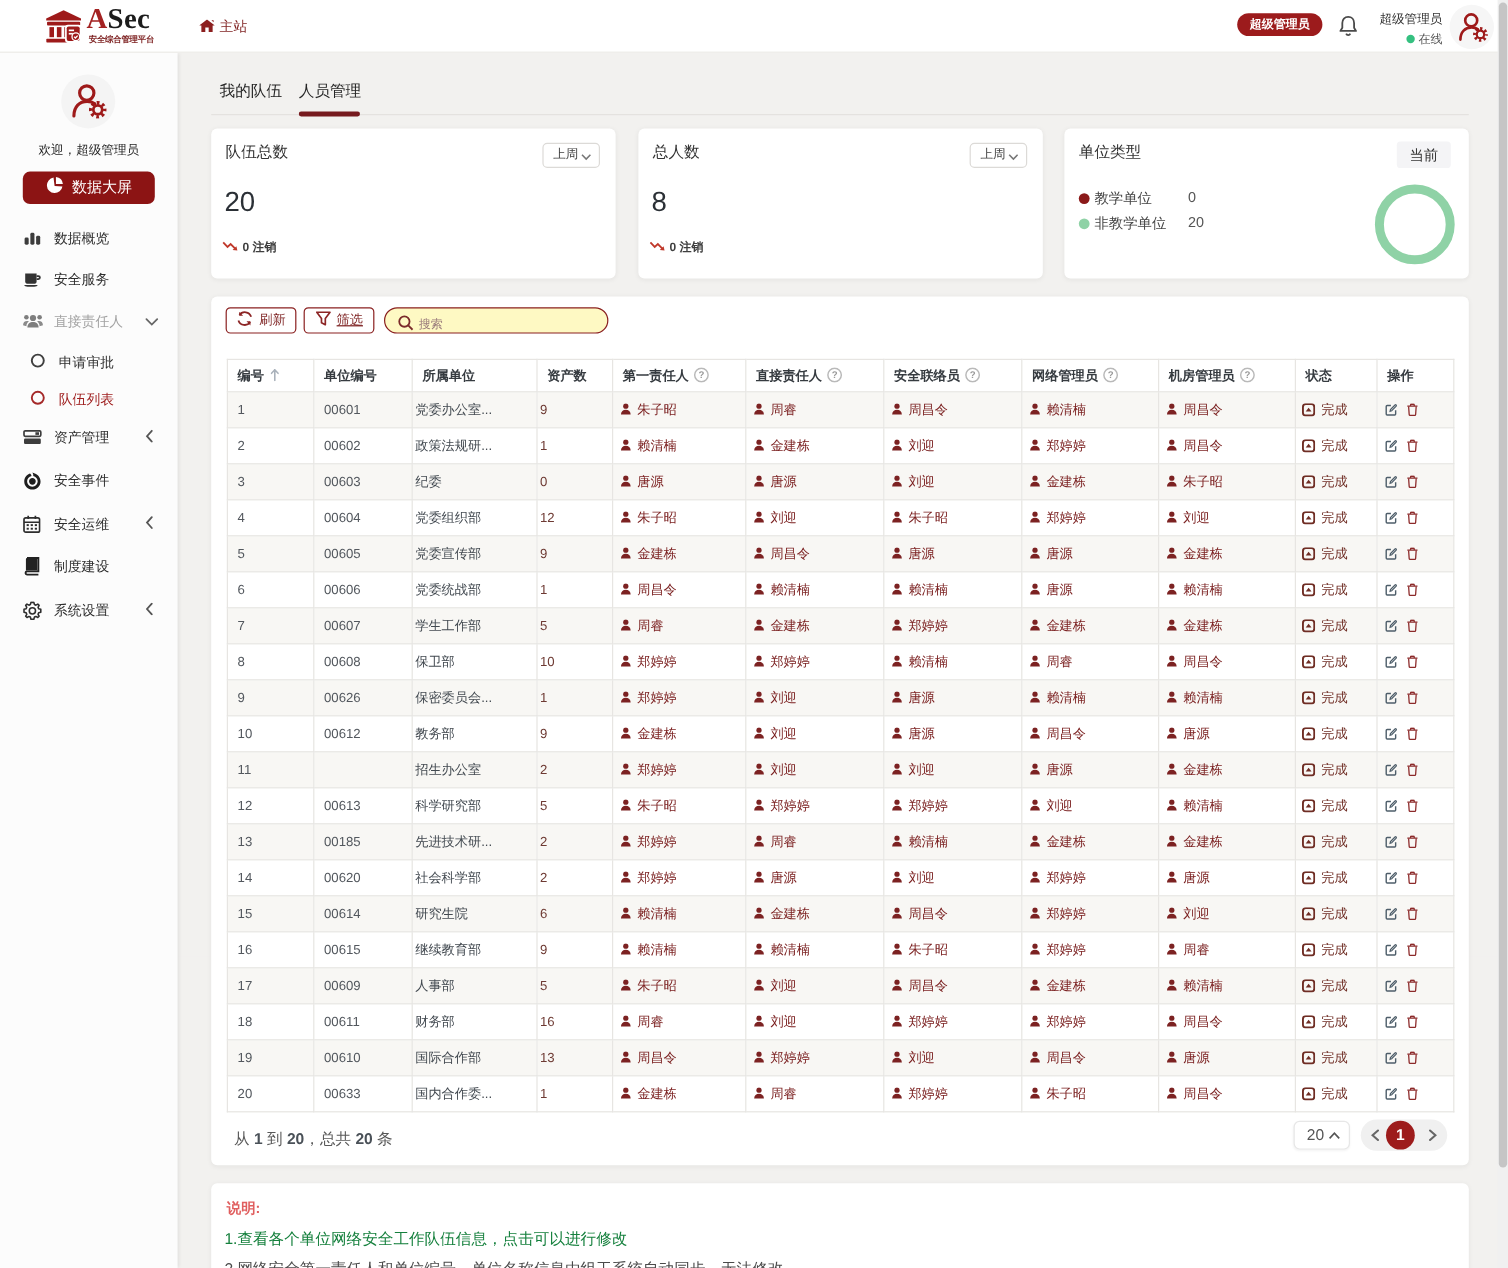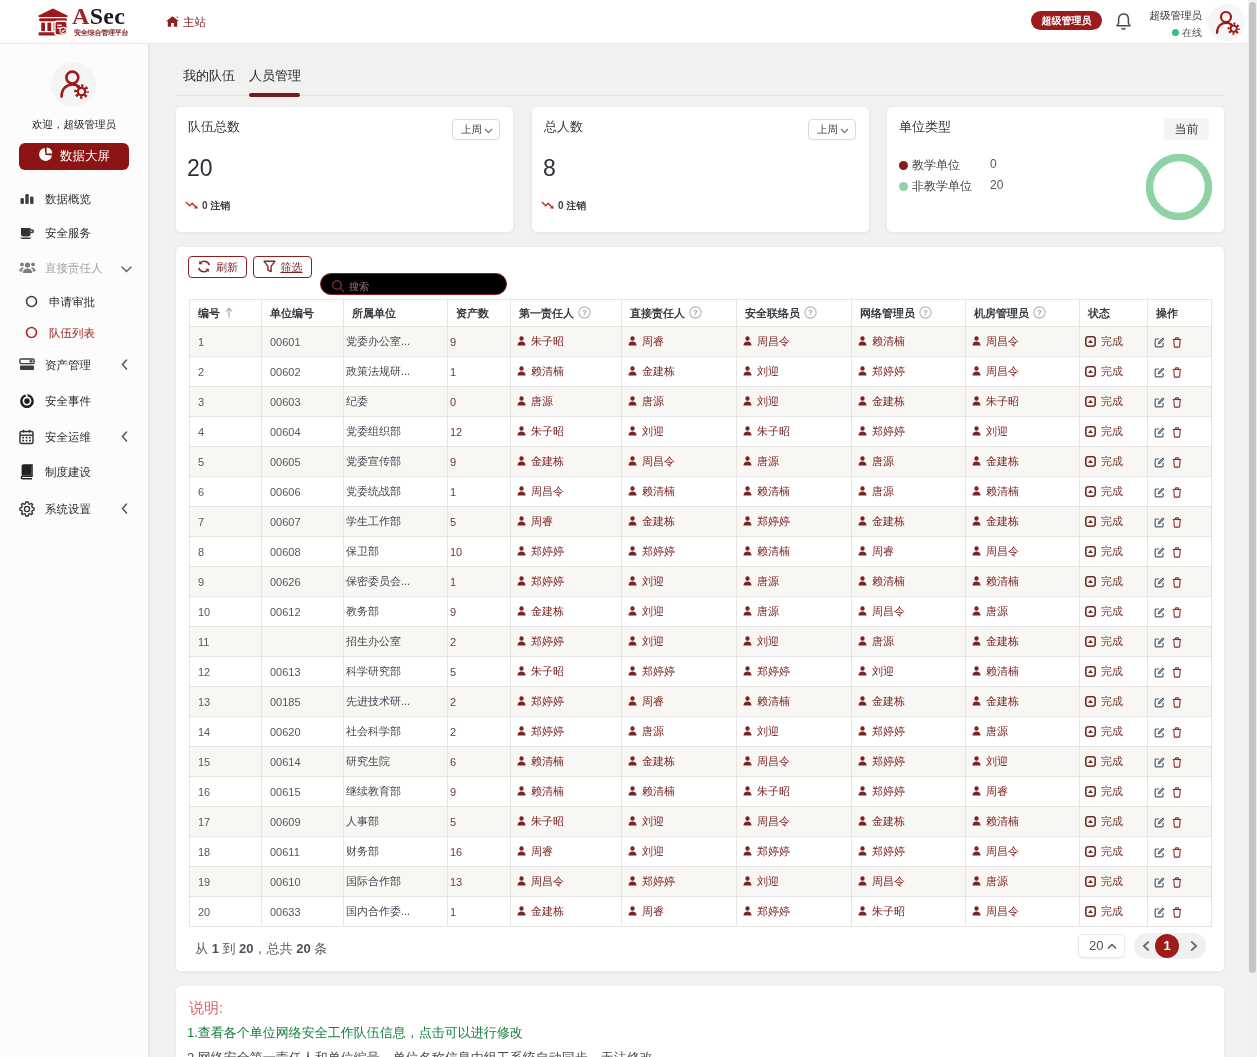--- a/index.html
+++ b/index.html
@@ -53,21 +53,21 @@
 #c3btn { position:absolute; right:15px; top:11px; width:45px; height:22px; background:#f4f4f6; border-radius:3px; font-size:12px; color:#333; text-align:center; line-height:22px; }
 .leg { position:absolute; left:12px; font-size:12px; color:#444; }
 .leg .d { display:inline-block; width:9px; height:9px; border-radius:50%; margin-right:4px; vertical-align:-1px; }
 .leg .v { position:absolute; left:91px; top:0; color:#555; }
 
 #tcard { position:absolute; left:28px; top:203px; width:1048px; height:724px; }
 .btn { position:absolute; top:9px; height:22px; border:1px solid #8a2020; border-radius:4px; color:#7c1f1f; font-size:11px; line-height:20px; text-align:center; background:#fff;}
 .btn svg { vertical-align:-2px; margin-right:5px; }
 #b1 { left:12px; width:59px; }
 #b2 { left:77px; width:59px;text-decoration:underline; }
-#search { position:absolute; left:144px; top:26px; width:187px; height:22px; border:1px solid #8a2020; border-radius:11px; background:#000000; }
+#search { position:absolute; left:144px; top:9px; width:187px; height:22px; border:1px solid #8a2020; border-radius:11px; background:#fef9c3; }
 #search svg { position:absolute; left:10px; top:5px; }
 #search span { position:absolute; left:28px; top:6px; font-size:10px; color:#9a7c7c; }
 table { position:absolute; left:13px; top:52px; border-collapse:collapse; table-layout:fixed; width:1022px; }
 th,td { border:1px solid #e7e5e2; overflow:hidden; white-space:nowrap; padding:0 0 0 8px; text-align:left; }
 td.p { padding-left:6px; }
 td.st { padding-left:5px; }
 td.op { padding-left:6px; }
 td.r { padding-left:2px; }
 td.a { padding-left:2px; }
 th { height:27px; font-size:11px; color:#363b40; background:#fff; }
@@ -87,21 +87,21 @@
 #pgl { position:absolute; left:19px; top:693px; font-size:13px; color:#595959; }
 #pgl b { color:#4a5158; }
 #pgsel { position:absolute; left:902px; top:687px; width:47px; height:24px; background:#fff; border:1px solid #e7e7e7; border-radius:5px; box-shadow:0 1px 2px rgba(0,0,0,0.05); font-size:13px; color:#555; line-height:22px; padding-left:10px;}
 #pgsel svg { position:absolute; right:7px; top:8px; }
 #pgpill { position:absolute; left:958px; top:686px; width:72px; height:26px; background:#f0f0f0; border-radius:13px; }
 #pgpill .pc { position:absolute; top:1px; width:24px; height:24px; border-radius:50%; background:#9d1c1c; color:#fff; font-size:13px; font-weight:bold; text-align:center; line-height:24px; left:21px; }
 #pgpill svg.l { position:absolute; left:8px; top:8px; }
 #pgpill svg.r { position:absolute; right:8px; top:8px; }
 
 #fcard { position:absolute; left:28px; top:942px; width:1048px; height:130px; }
-#fcard .t { position:absolute; left:13px; top:13px; font-size:15px; color:#e05e5e; }
+#fcard .t { position:absolute; left:13px; top:13px; font-size:12px; color:#e05e5e;font-weight:bold; }
 #fcard .l1 { position:absolute; left:11px; top:38px; font-size:13px; color:#15803d; }
 #fcard .l2 { position:absolute; left:11px; top:63px; font-size:13px; color:#4a4a4a; }
 </style>
 </head>
 <body>
 
 <div id="header">
   <div id="logo-ic"><svg width="30" height="28" viewBox="0 0 30 28">
 <g fill="#9e1a1a">
 <path d="M0.5 7.5 L15 0.5 L29.5 7.5 L29.5 9 L0.5 9 Z"></path>

